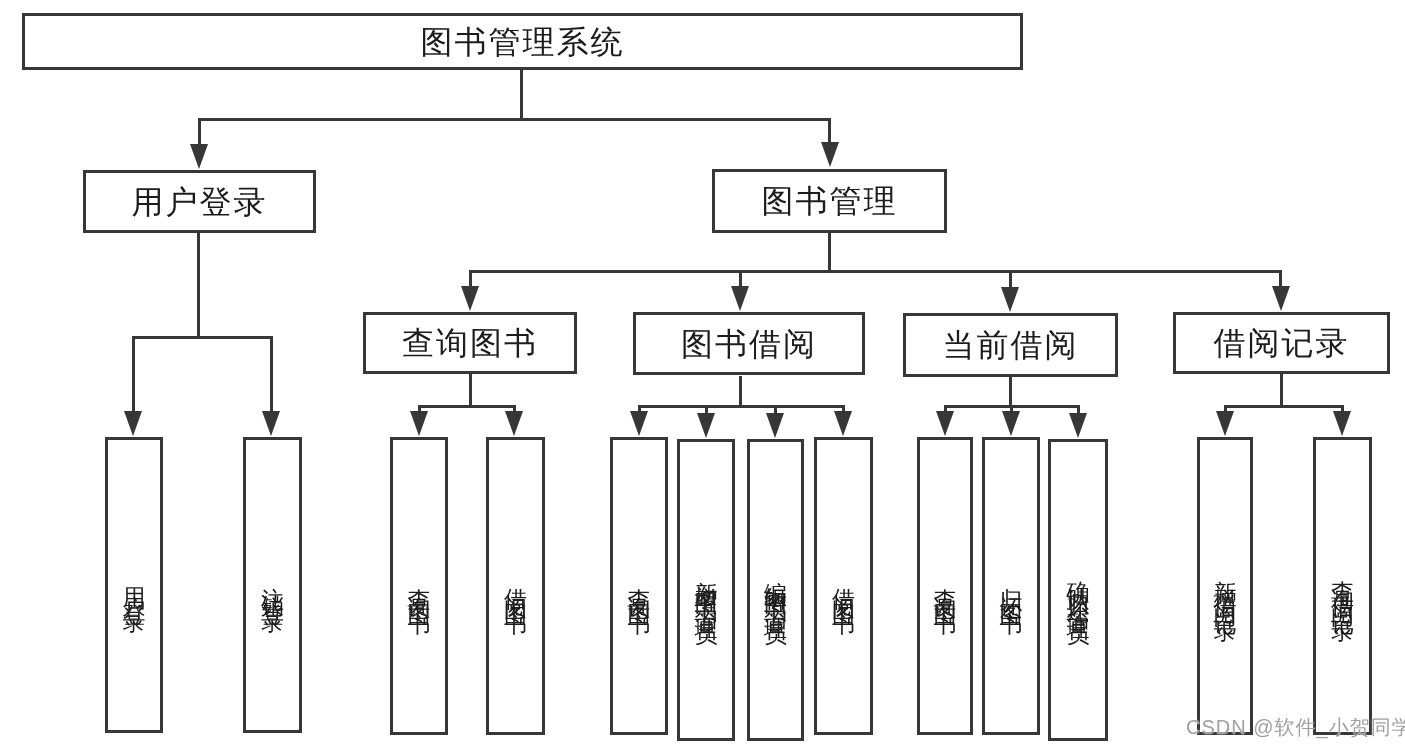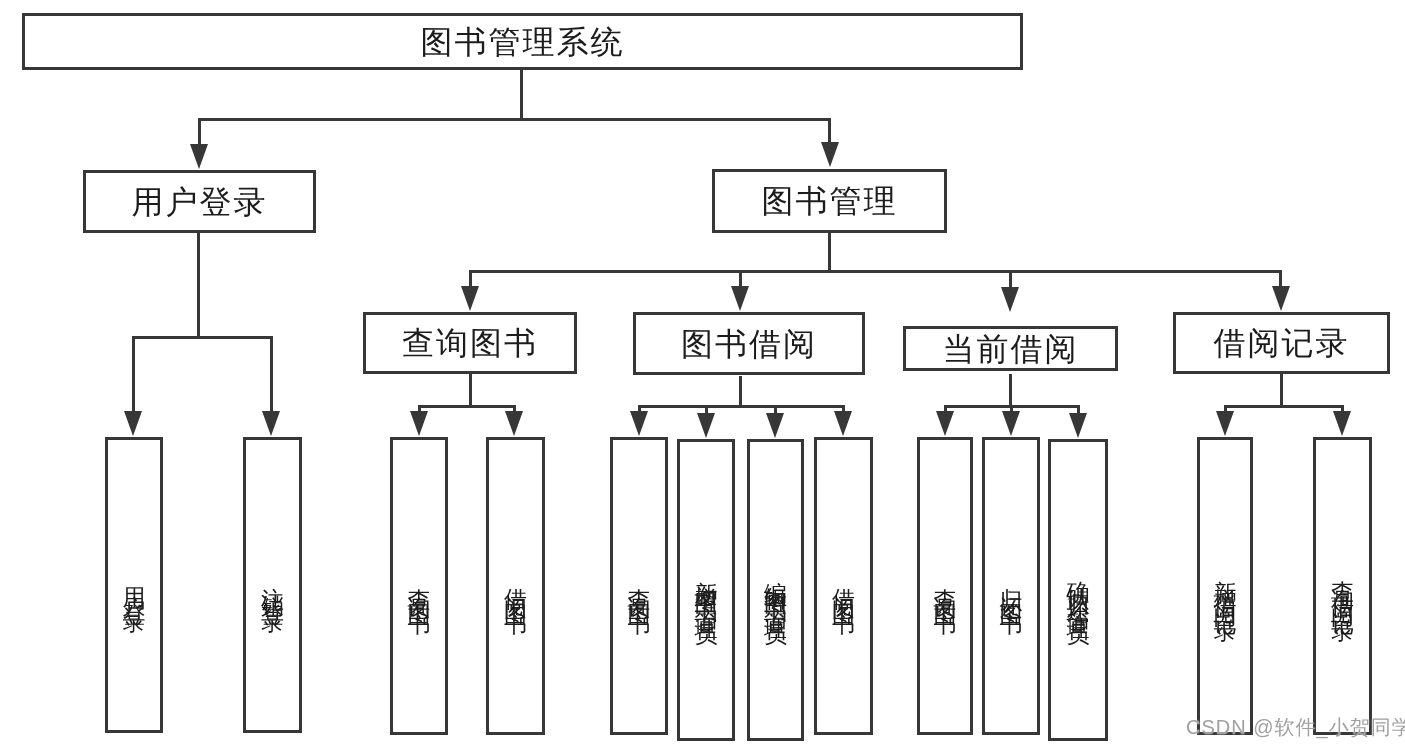--- a/index.html
+++ b/index.html
@@ -97,21 +97,21 @@
     </g>
   </svg>
 
   <div class="hbox" style="left:22px; top:13px; width:1001px; height:57px;">图书管理系统</div>
 
   <div class="hbox" style="left:83px; top:170px; width:233px; height:63px;">用户登录</div>
   <div class="hbox" style="left:712px; top:169px; width:235px; height:64px;">图书管理</div>
 
   <div class="hbox" style="left:363px; top:312px; width:214px; height:62px;">查询图书</div>
   <div class="hbox" style="left:633px; top:312px; width:232px; height:63px;">图书借阅</div>
-  <div class="hbox" style="left:903px; top:313px; width:215px; height:45px;margin-top:13px;">当前借阅</div>
+  <div class="hbox" style="left:903px; top:313px; width:215px; height:64px;">当前借阅</div>
   <div class="hbox" style="left:1173px; top:312px; width:217px; height:62px;">借阅记录</div>
 
   <div class="vbox" style="left:105px; top:437px; width:58px; height:296px;">用户登录</div>
   <div class="vbox" style="left:243px; top:437px; width:59px; height:296px;">注销登录</div>
 
   <div class="vbox" style="left:390px; top:437px; width:58px; height:298px;">查询图书</div>
   <div class="vbox" style="left:486px; top:437px; width:59px; height:298px;">借阅图书</div>
 
   <div class="vbox" style="left:610px; top:437px; width:58px; height:298px;">查询图书</div>
   <div class="vbox tight" style="left:677px; top:439px; width:58px; height:302px;">新增图书（管理员）</div>

